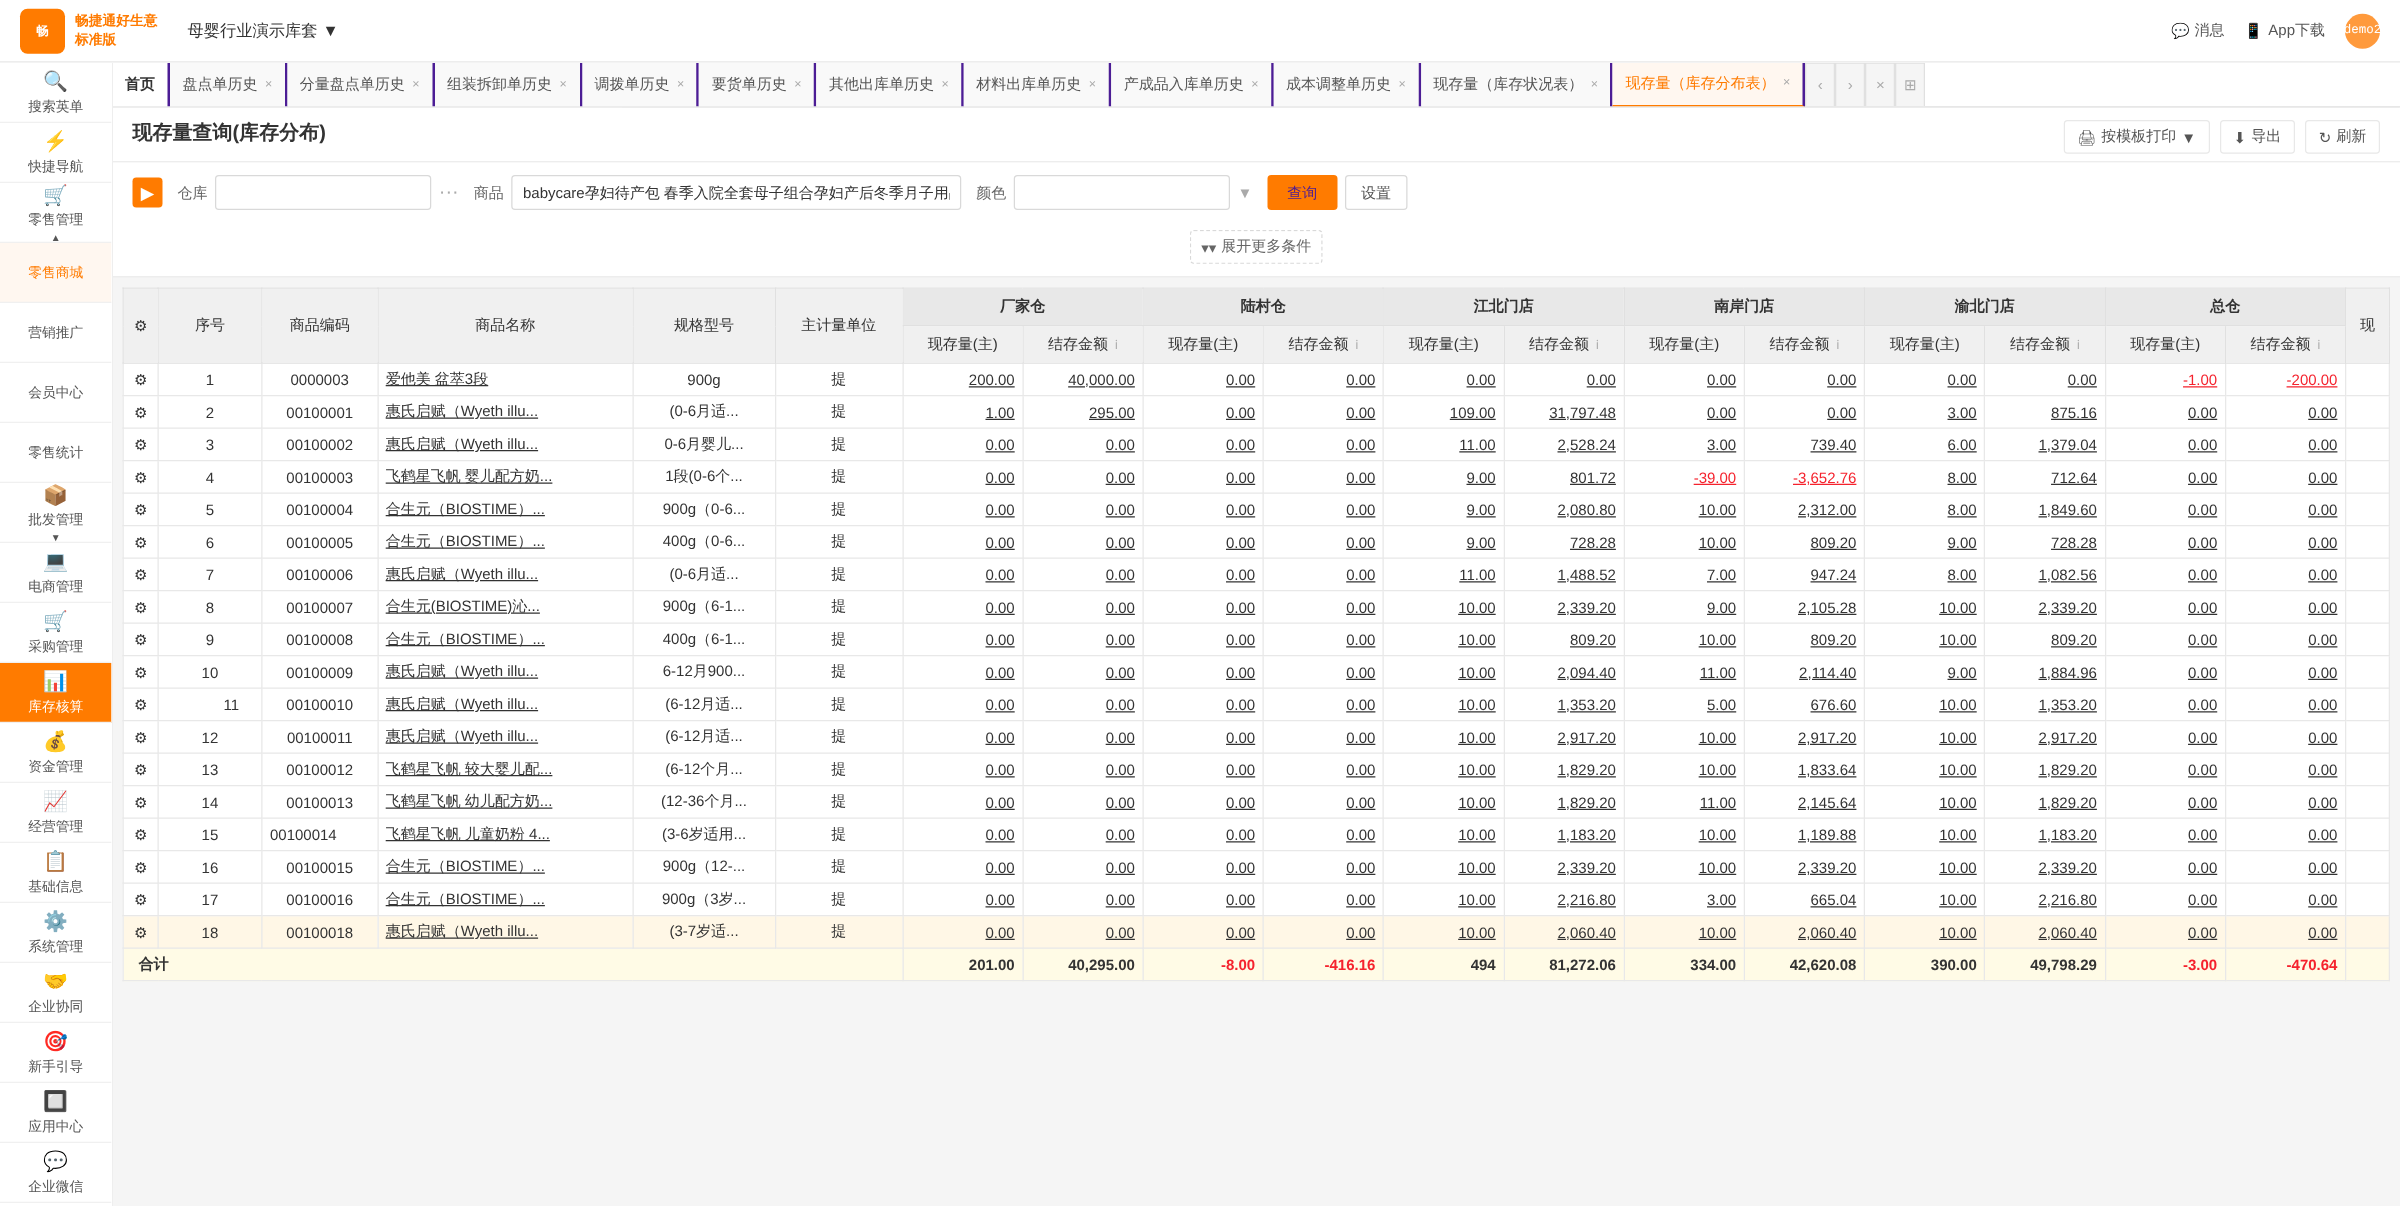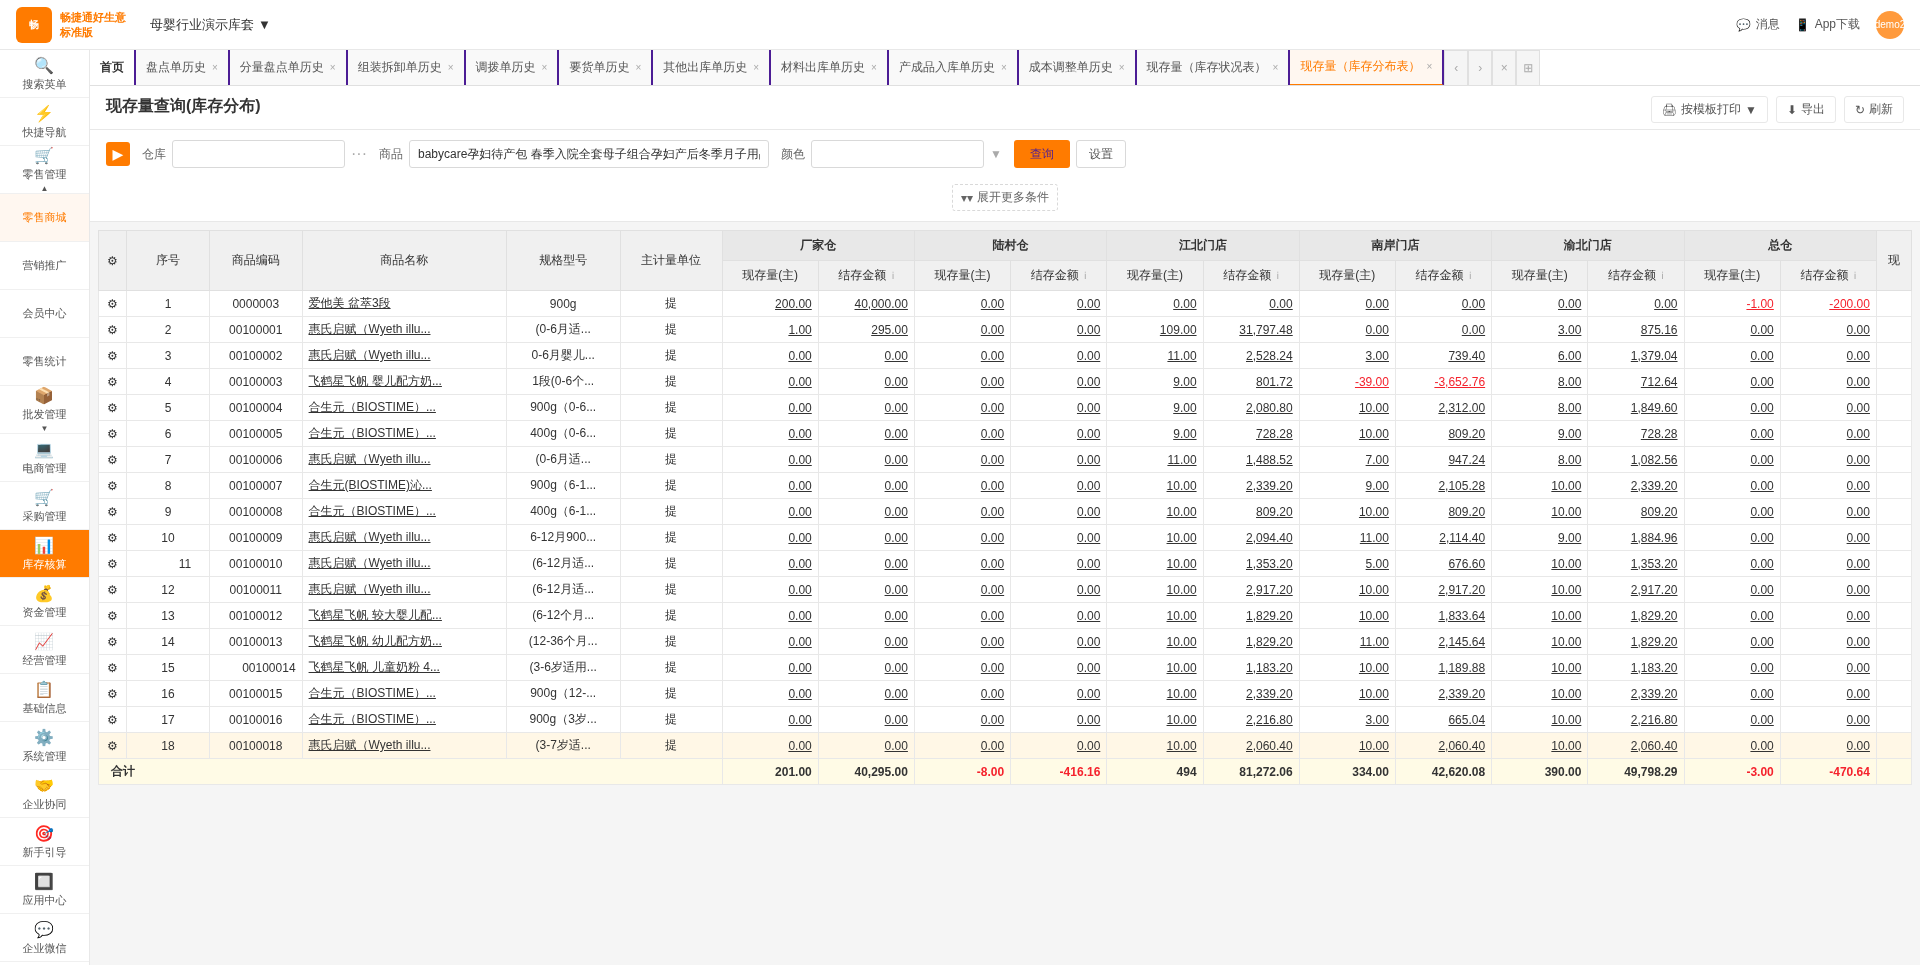--- a/index.html
+++ b/index.html
@@ -5,21 +5,21 @@
     * { box-sizing: border-box; margin: 0; padding: 0; }
     body { font-family: "Microsoft YaHei", "PingFang SC", sans-serif; font-size: 12px; background: #f5f5f5; color: #333; overflow: hidden; height: 965px; }
 
     
     .topbar { height: 50px; background: #fff; display: flex; align-items: center; justify-content: space-between; padding: 0 16px; border-bottom: 1px solid #e8e8e8; position: fixed; top: 0; left: 0; right: 0; z-index: 100; }
     .topbar-logo { display: flex; align-items: center; gap: 8px; }
     .topbar-logo-icon { width: 36px; height: 36px; background: #ff7b00; border-radius: 6px; display: flex; align-items: center; justify-content: center; color: white; font-size: 10px; font-weight: bold; }
     .topbar-logo-text { color: #ff7b00; font-size: 11px; font-weight: bold; line-height: 1.3; }
     .topbar-right { display: flex; align-items: center; gap: 16px; }
     .topbar-btn { display: flex; align-items: center; gap: 4px; color: #555; cursor: pointer; font-size: 12px; }
-    .avatar { width: 28px; height: 28px; border-radius: 50%; background: #ff9a3c; display: flex; align-items: center; justify-content: center; color: white; font-size: 11px; }
+    .avatar { width: 28px; height: 28px; border-radius: 50%; background: #ff9a3c; display: flex; align-items: center; justify-content: center; color: white; font-size: 11px; font-family: Liberation Mono, monospace; }
 
     
     .tabbar { height: 36px; background: #fff; display: flex; align-items: center; border-bottom: 1px solid #e0e0e0; position: fixed; top: 50px; left: 90px; right: 0; z-index: 99; overflow: hidden; }
     .tab-item { height: 36px; padding: 0 10px; display: flex; align-items: center; gap: 4px; white-space: nowrap; border-right: 2px solid #4c1d95; cursor: pointer; font-size: 12px; color: #555; background: #f9f9f9; }
     .tab-item.active { background: #fff7f0; color: #ff7b00; border-bottom: 2px solid #ff7b00; }
     .tab-home { background: #fff; color: #333; font-weight: bold; }
     .tab-close { font-size: 10px; color: #aaa; margin-left: 2px; cursor: pointer; }
     .tab-nav { display: flex; align-items: center; height: 36px; }
     .tab-nav-btn { width: 24px; height: 36px; display: flex; align-items: center; justify-content: center; cursor: pointer; color: #aaa; border: 1px solid #e0e0e0; background: #f5f5f5; }
 
@@ -580,21 +580,21 @@
             <td class="num underline">2,145.64</td>
             <td class="num underline">10.00</td>
             <td class="num underline">1,829.20</td>
             <td class="num underline">0.00</td>
             <td class="num underline">0.00</td>
             <td></td>
           </tr>
           <tr>
             <td style="text-align:center;">⚙</td>
             <td style="text-align:center;">15</td>
-            <td style="text-align:right;">00100014</td>
+            <td style="text-align:left;">00100014</td>
             <td class="underline" style="text-align:left;max-width:160px;overflow:hidden;text-overflow:ellipsis;">飞鹤星飞帆 儿童奶粉 4...</td>
             <td>(3-6岁适用...</td>
             <td>提</td>
             <td class="num underline">0.00</td>
             <td class="num underline">0.00</td>
             <td class="num underline">0.00</td>
             <td class="num underline">0.00</td>
             <td class="num underline">10.00</td>
             <td class="num underline">1,183.20</td>
             <td class="num underline">10.00</td>

